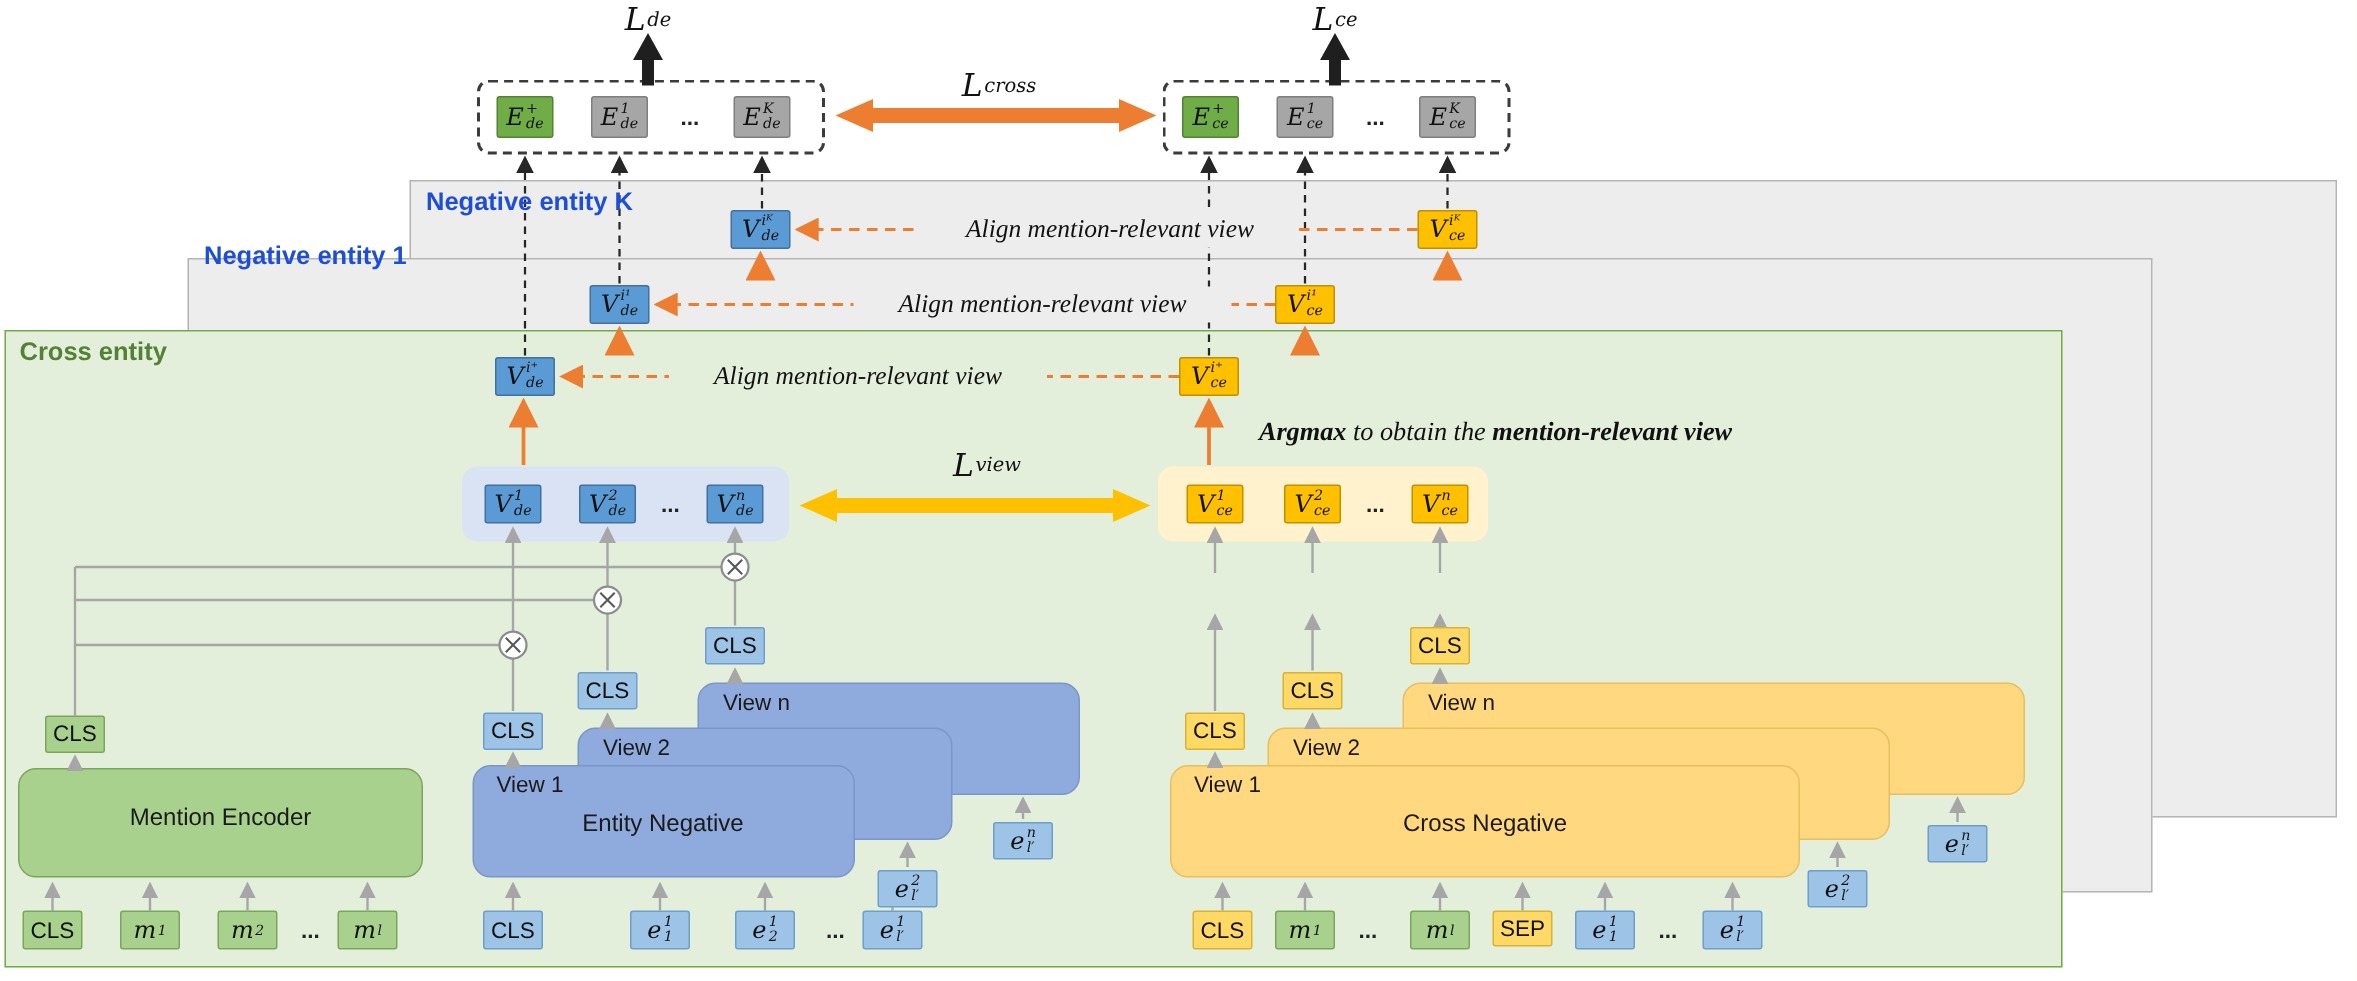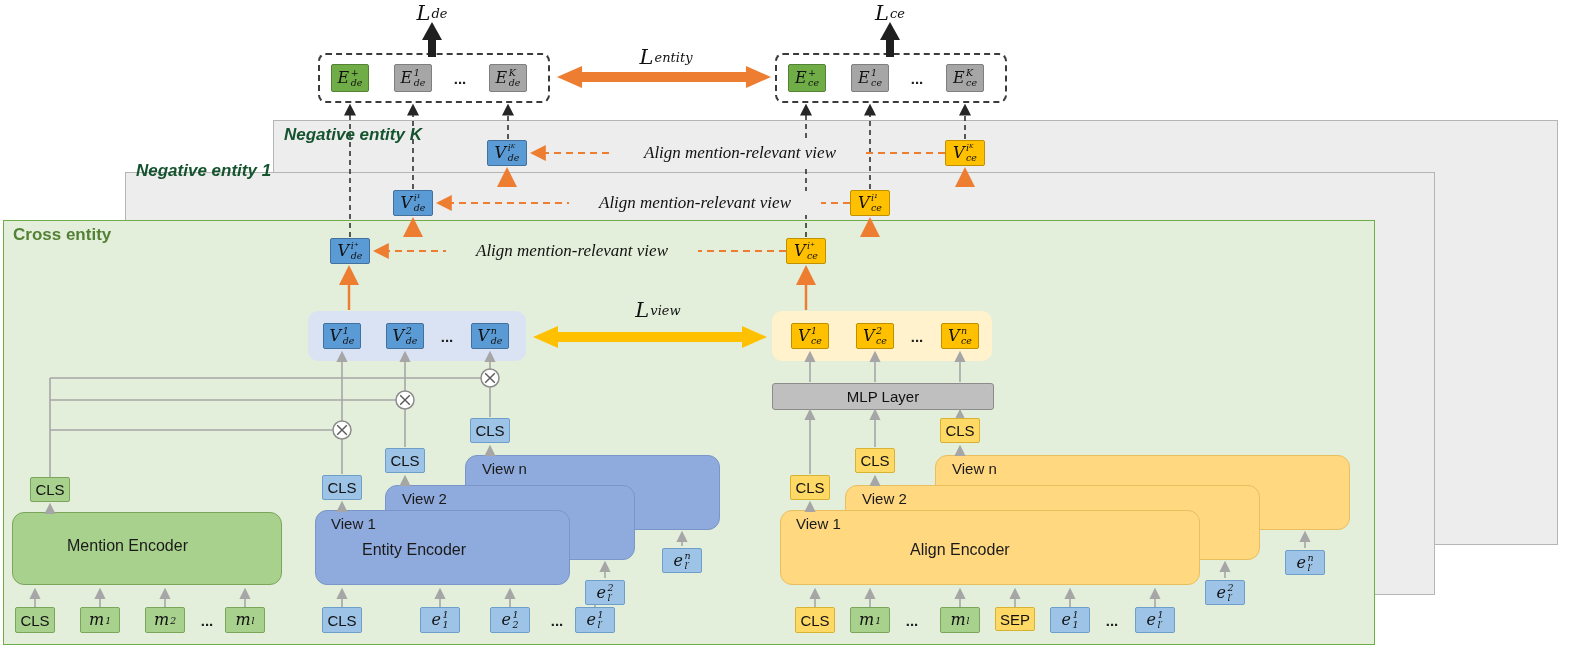--- a/index.html
+++ b/index.html
@@ -23,33 +23,33 @@
   .loss .mbase{font-size:21px;}
   .supsub{display:inline-flex;flex-direction:column;margin-left:1.5px;font-size:9.5px;line-height:1.05;
           text-align:left;font-style:italic;}
   .subonly{font-size:62%;vertical-align:-0.3em;margin-left:1px;}
   .loss .subonly{font-size:13px;}
   
   .panel{position:absolute;box-sizing:border-box;z-index:10;}
   .panel-gray{background:#EDEDED;border:1px solid #B5B5B5;}
   .panel-green{background:#E3EFDA;border:1.5px solid #70AD47;}
   .paneltitle{position:absolute;font-weight:bold;font-size:17px;z-index:40;}
-  .t-gray{color:#14532d;font-style:italic;} .t-green{color:#538135;}
+  .t-gray{color:#1d4ed8;} .t-green{color:#538135;}
   
   .dashedbox{position:absolute;border:2px dashed #3B3B3B;border-radius:8px;box-sizing:border-box;z-index:20;}
   
   .view{position:absolute;border-radius:12px;box-sizing:border-box;z-index:20;}
   .view-blue{background:#8FAADC;border:1px solid #7A96C8;}
   .view-orange{background:#FFD880;border:1px solid #E8BE5E;}
   .view-green{background:#A9D18E;border:1px solid #7CA55C;}
   .strip{position:absolute;border-radius:10px;z-index:20;}
   .strip-blue{background:#DAE3F3;}
   .strip-yellow{background:#FFF2CC;}
   .viewlabel{position:absolute;font-size:15px;z-index:25;color:#1a1a1a;}
-  .enclabel{position:absolute;font-size:16px;z-index:25;color:#1a1a1a;}
+  .enclabel{position:absolute;font-size:16px;text-align:center;z-index:25;color:#1a1a1a;}
   .mlp{position:absolute;background:#BFBFBF;border:1px solid #8C8C8C;border-radius:3px;z-index:20;
        display:flex;align-items:center;justify-content:center;font-size:15px;}
   
   .alignlabel{position:absolute;z-index:40;display:flex;align-items:center;justify-content:center;
               font-family:"Liberation Serif",serif;font-weight:normal;font-style:italic;font-size:17px;}
   .bg-graypanel{background:#EDEDED;} .bg-greenpanel{background:#E3EFDA;}
   .argmax{position:absolute;z-index:40;font-family:"Liberation Serif",serif;font-style:italic;font-size:17.5px;
           display:flex;align-items:center;justify-content:center;white-space:pre;}
   .argmax .bold{font-weight:bold;}
   .losslabel{position:absolute;z-index:40;display:flex;align-items:center;justify-content:center;color:#111;}
@@ -74,27 +74,26 @@
   <div class="view view-orange" style="left:845px;top:485px;width:415px;height:75px;"></div>
   <div class="view view-orange" style="left:780px;top:510px;width:420px;height:75px;"></div>
   <div class="view view-green" style="left:12px;top:512px;width:270px;height:73px;"></div>
 
   <div class="viewlabel" style="left:482px;top:460px;">View n</div>
   <div class="viewlabel" style="left:402px;top:490px;">View 2</div>
   <div class="viewlabel" style="left:331px;top:515px;">View 1</div>
   <div class="viewlabel" style="left:952px;top:460px;">View n</div>
   <div class="viewlabel" style="left:862px;top:490px;">View 2</div>
   <div class="viewlabel" style="left:796px;top:515px;">View 1</div>
-  <div class="enclabel" style="left:362px;top:541px;width:160px;">Entity Encoder</div>
-  <div class="enclabel" style="left:910px;top:541px;width:160px;">Align Encoder</div>
+  <div class="enclabel" style="left:362px;top:541px;width:160px;">Entity Negative</div>
+  <div class="enclabel" style="left:910px;top:541px;width:160px;">Cross Negative</div>
   <div class="enclabel" style="left:67px;top:537px;width:160px;">Mention Encoder</div>
 
   <div class="strip strip-blue" style="left:308px;top:311px;width:218px;height:50px;"></div>
   <div class="strip strip-yellow" style="left:772px;top:311px;width:220px;height:50px;"></div>
-  <div class="mlp" style="left:772px;top:383px;width:220px;height:25px;">MLP Layer</div>
 
   <svg class="wires" width="1571" height="654" viewBox="0 0 1571 654">
     <defs>
       <marker id="mg" viewBox="0 0 10 10" refX="8" refY="5" markerWidth="7" markerHeight="7" orient="auto">
           <path d="M0,0 L10,5 L0,10 z" fill="#A6A6A6"></path>
         </marker>
       <marker id="mb" viewBox="0 0 10 10" refX="8" refY="5" markerWidth="8" markerHeight="8" orient="auto">
           <path d="M0,0 L10,5 L0,10 z" fill="#262626"></path>
         </marker>
       <marker id="mo" viewBox="0 0 10 10" refX="8" refY="5" markerWidth="8" markerHeight="8" orient="auto">
@@ -199,21 +198,21 @@
   <div class="losslabel mtok loss" style="left:398px;top:0;width:68px;height:26px;">
       <span class="mbase">L</span>
       <span class="subonly">de</span>
     </div>
   <div class="losslabel mtok loss" style="left:856px;top:0;width:68px;height:26px;">
       <span class="mbase">L</span>
       <span class="subonly">ce</span>
     </div>
   <div class="losslabel mtok loss" style="left:616px;top:42px;width:100px;height:30px;">
       <span class="mbase">L</span>
-      <span class="subonly">entity</span>
+      <span class="subonly">cross</span>
     </div>
   <div class="losslabel mtok loss" style="left:626px;top:296px;width:64px;height:28px;">
       <span class="mbase">L</span>
       <span class="subonly">view</span>
     </div>
 
   <div class="dashedbox" style="left:318px;top:53px;width:232px;height:50px;"></div>
   <div class="dashedbox" style="left:775px;top:53px;width:232px;height:50px;"></div>
   <div class="b c-dgreen mtok" style="left:331px;top:64px;width:38px;height:28px;">
       <span class="mbase">E</span>
@@ -299,20 +298,21 @@
     </div>
   <div class="b c-dyellow mtok" style="left:786px;top:238px;width:40px;height:26px;">
       <span class="mbase">V</span>
       <span class="supsub">
         <span>i⁺</span>
         <span>ce</span>
       </span>
     </div>
   <div class="alignlabel bg-greenpanel" style="left:446px;top:239px;width:252px;height:24px;">Align mention-relevant view</div>
 
+  <div class="argmax" style="left:797px;top:274px;width:400px;height:26px;"><span class="bold">Argmax</span><span> to obtain the </span><span class="bold">mention-relevant view</span></div>
 
   <div class="b c-dblue mtok" style="left:323px;top:323px;width:38px;height:26px;">
       <span class="mbase">V</span>
       <span class="supsub">
         <span>1</span>
         <span>de</span>
       </span>
     </div>
   <div class="b c-dblue mtok" style="left:386px;top:323px;width:38px;height:26px;">
       <span class="mbase">V</span>

